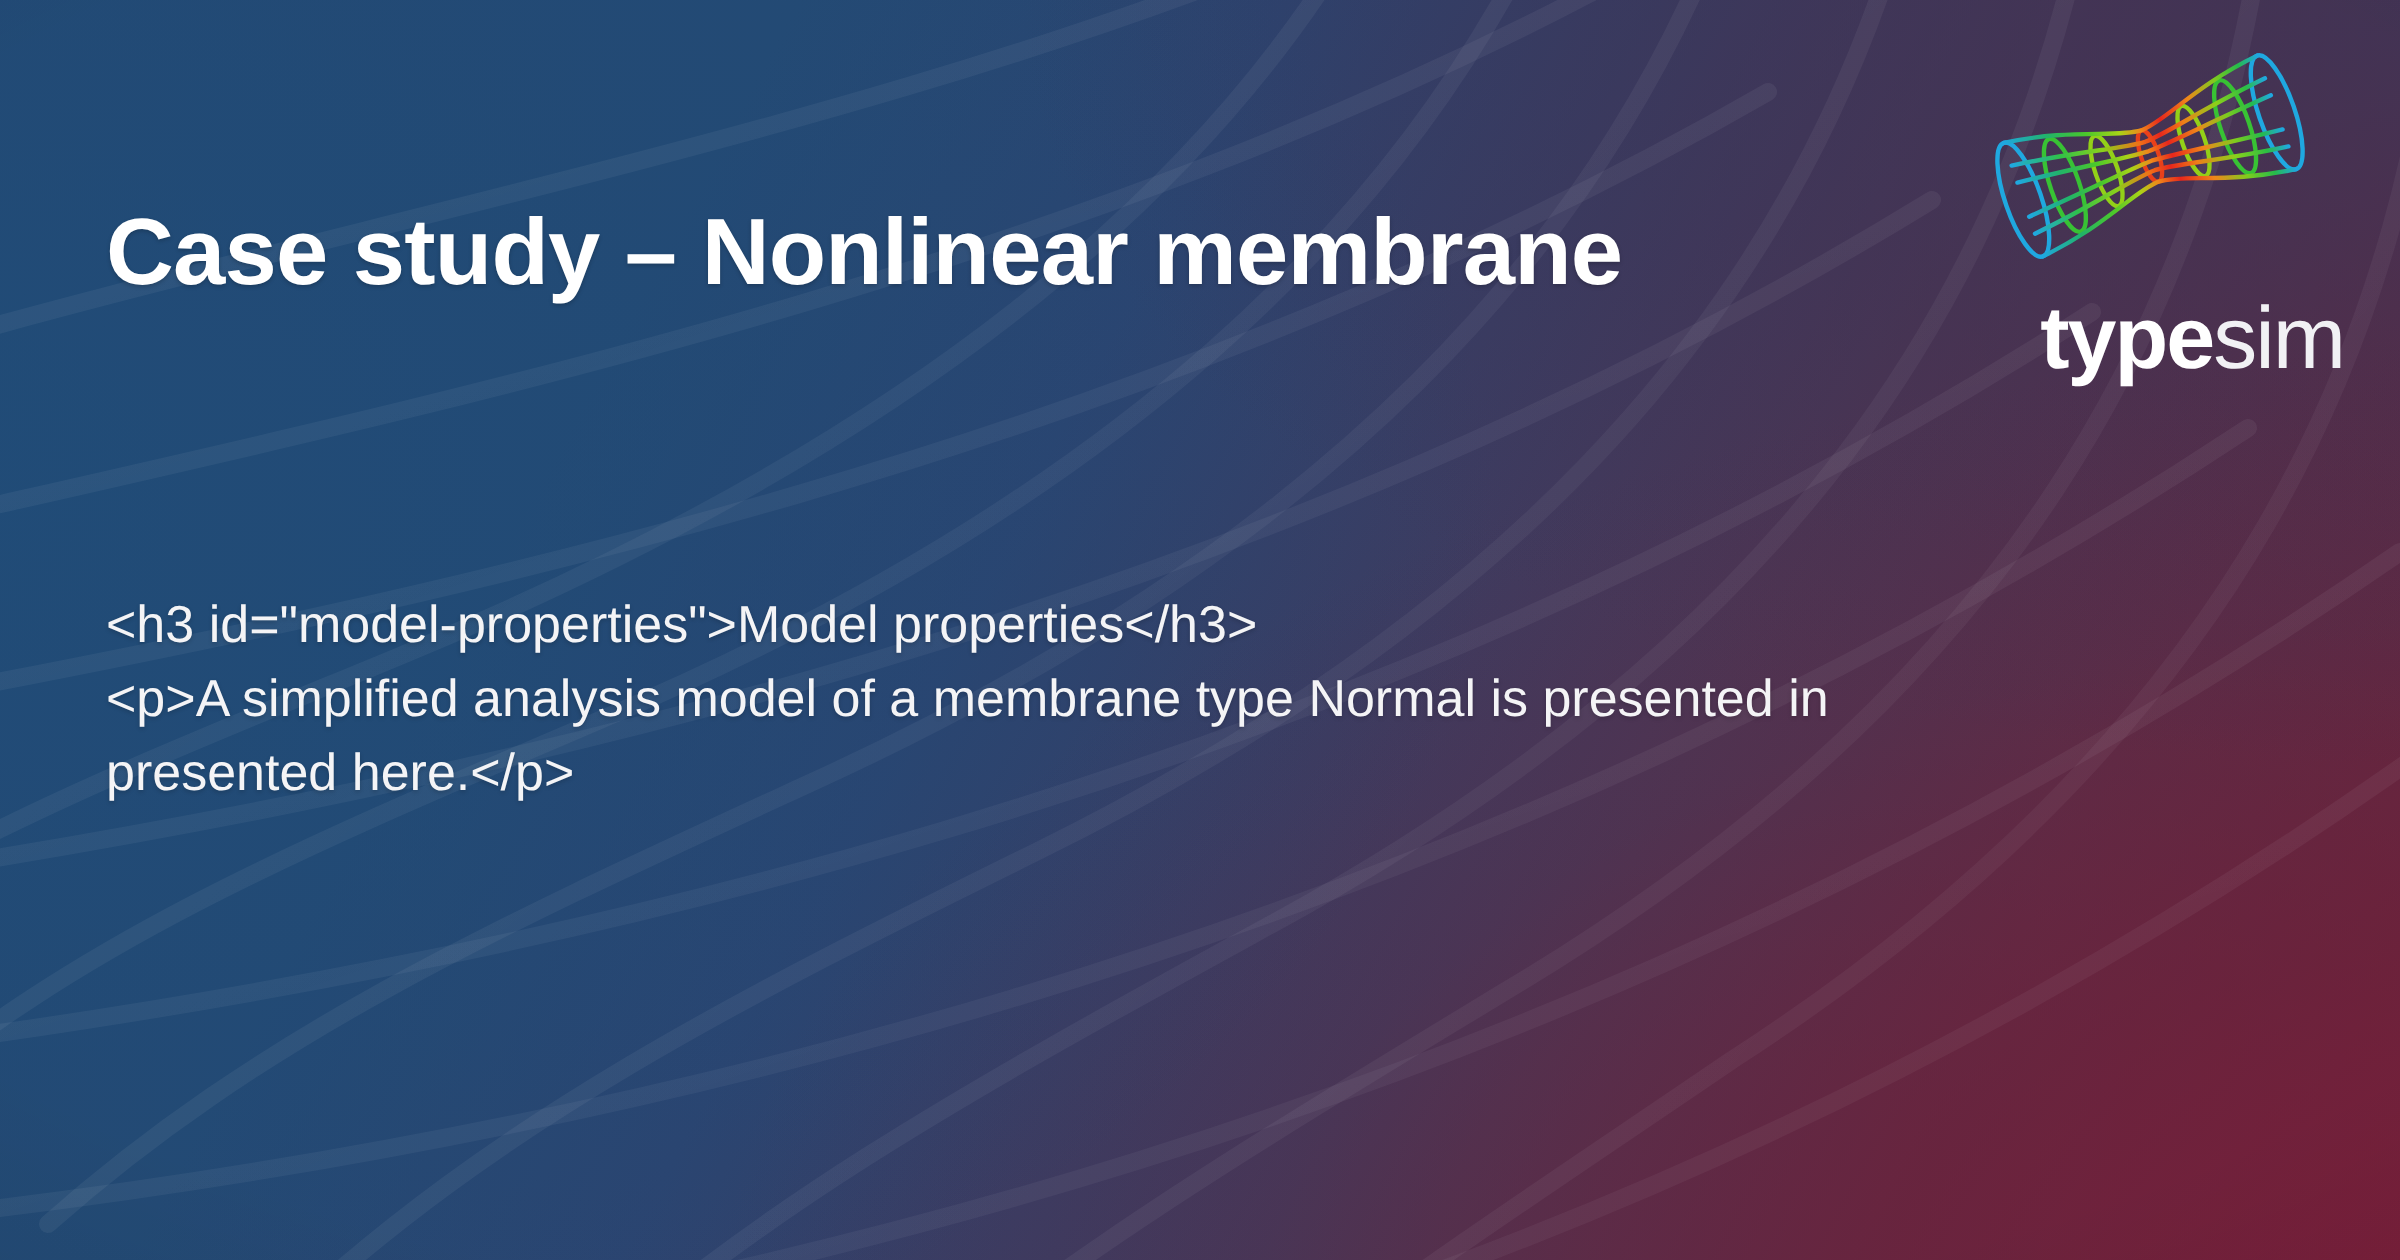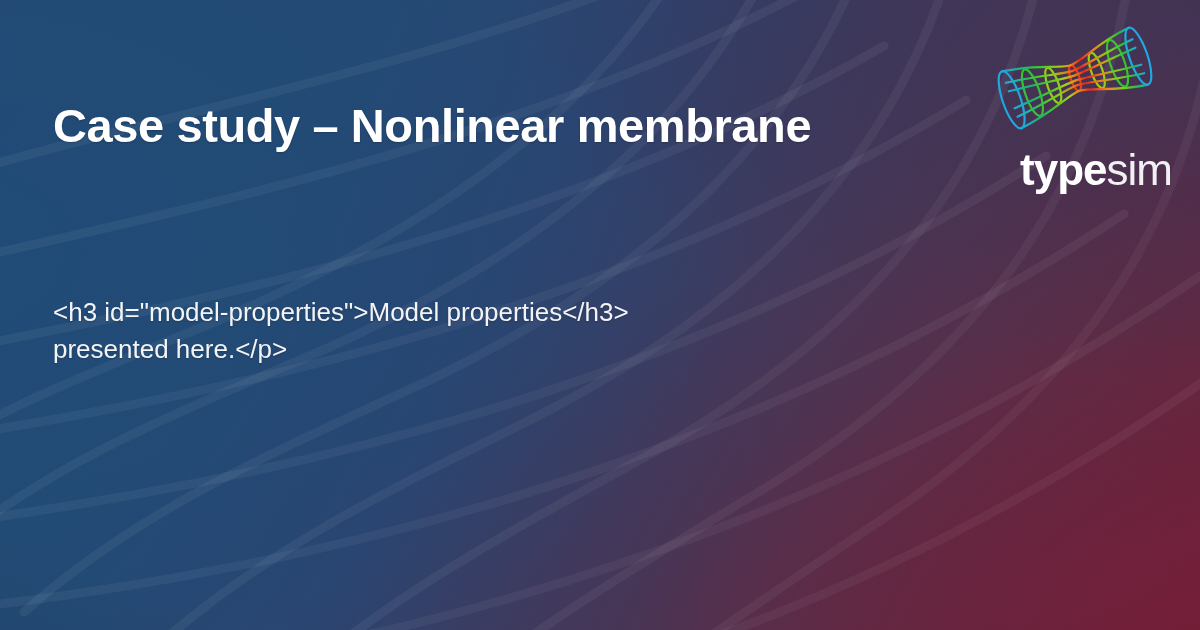--- a/index.html
+++ b/index.html
@@ -169,20 +169,21 @@
   </svg>
 
   <div class="bg-vignette"></div>
 
   <div class="content">
 
     <h1 class="page-title">Case study – Nonlinear membrane</h1>
 
     <div class="body-block">
       <div class="body-line">&lt;h3 id="model-properties"&gt;Model properties&lt;/h3&gt;</div>
+      <div class="body-line">&lt;p&gt;A simplified analysis model of a membrane type Normal is presented in</div>
       <div class="body-line">presented here.&lt;/p&gt;</div>
     </div>
 
     <div class="logo">
 
       <svg class="logo-mark" viewBox="0 0 186 132">
         <defs>
           <linearGradient id="strandA" x1="0" y1="0" x2="1" y2="0" gradientUnits="objectBoundingBox">
             <stop offset="0.00" stop-color="#1fa8e0"></stop>
             <stop offset="0.16" stop-color="#21b36a"></stop>

